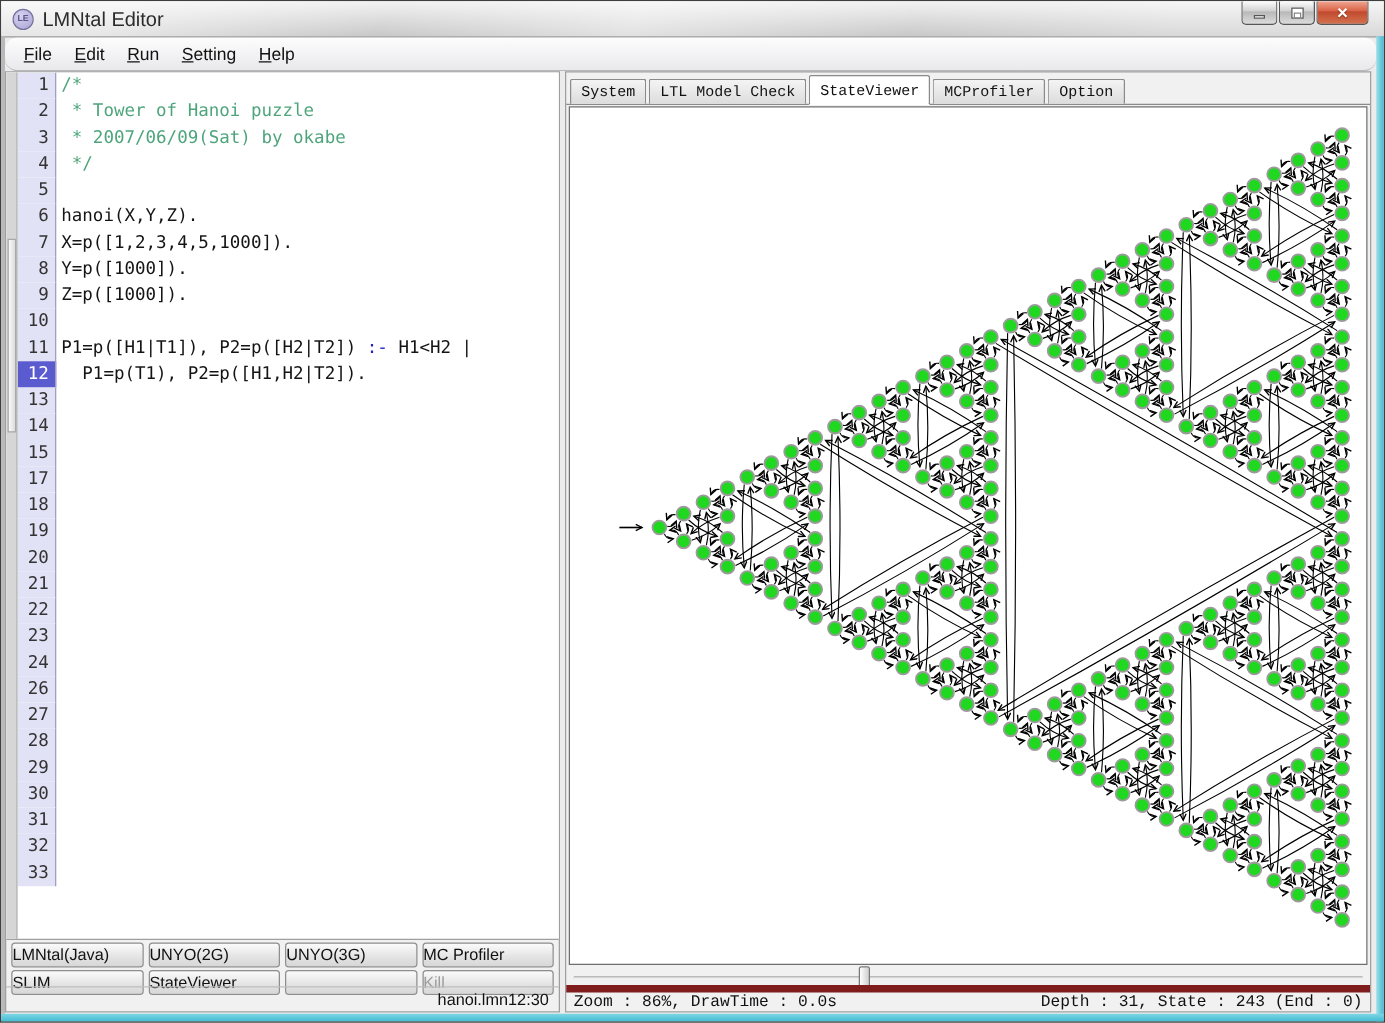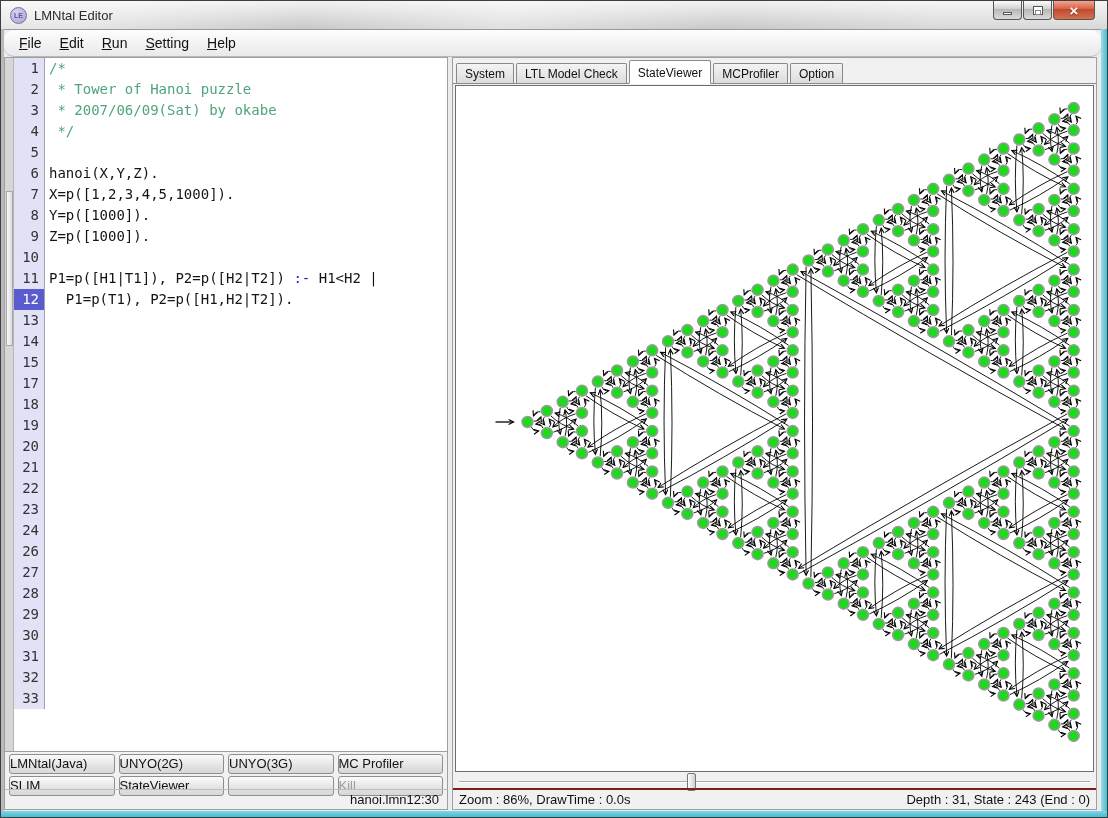--- a/index.html
+++ b/index.html
@@ -10,21 +10,21 @@
   .edge-right  { position:absolute; right:1px; top:29px; bottom:1px; width:6px; background:linear-gradient(90deg,#9fdde8,#45bcd2); z-index:49; }
   .edge-left   { position:absolute; left:1px; top:29px; bottom:7px; width:3px; background:#b9b9b9; z-index:49; }
 
   
   .titlebar { position:absolute; left:1px; top:1px; right:1px; height:29px;
     background:linear-gradient(115deg, rgba(255,255,255,.55) 8%, rgba(255,255,255,0) 28%, rgba(255,255,255,.45) 46%, rgba(255,255,255,0) 66%, rgba(255,255,255,.3) 85%), linear-gradient(#f2f2f2,#c8c8c8);
     border-bottom:1px solid #9a9a9a; }
   .app-icon { position:absolute; left:9px; top:6px; width:17px; height:17px; border-radius:50%;
     background:radial-gradient(circle at 35% 30%, #d6d2ef, #a9a2d6); border:1px solid #77719f;
     color:#5c5488; font-size:7px; font-weight:bold; text-align:center; line-height:15px; }
-  .title-text { position:absolute; left:33px; top:7px; font-size:13px; color:#2b2b2b; }
+  .title-text { position:absolute; left:33px; top:7px; font-size:16px; color:#2b2b2b; }
   .win-btns { position:absolute; right:12px; top:0; display:flex; }
   .win-btn { width:29px; height:19px; border:1px solid #565656; border-top:none; border-radius:0 0 4px 4px;
     background:linear-gradient(#fdfdfd,#cfcfcf 45%,#b7b7b7 46%,#dcdcdc); margin-left:1px;
     display:flex; align-items:center; justify-content:center; position:relative; cursor:default; }
   .win-btn.close { width:42px; background:linear-gradient(#f0a592,#d75f43 45%,#c04a2e 46%,#d4714f); }
   .glyph-min { width:9px; height:3px; background:#fff; border:1px solid #555; margin-top:6px; }
   .glyph-max { width:10px; height:9px; border:1px solid #555; background:#fff; box-shadow:inset 0 0 0 2px #fff, inset 0 3px 0 #fff; }
   .glyph-max::after { content:""; display:block; margin:3px auto 0; width:4px; height:3px; border:1px solid #888; }
   .glyph-close { color:#fff; font-size:15px; font-weight:bold; text-shadow:0 1px 1px #7d2913; line-height:17px; }
 
@@ -51,33 +51,33 @@
   .run-btns { position:absolute; left:0; top:694px; right:0; height:46px; padding:1px 2px; }
   .btn-row { display:flex; height:22px; }
   .run-btn { flex:1; margin:1px 2px; background:linear-gradient(#fbfbfb,#e3e3e3 60%,#d7d7d7); border:1px solid #8e8e8e;
     border-radius:3px; font-size:13px; color:#111; text-align:left; line-height:18px; cursor:default; }
   .run-btn.disabled { color:#9d9d9d; }
   .run-btn.empty { color:transparent; }
   .left-status { position:absolute; left:0; bottom:0; right:0; height:20px; border-top:1px solid #bdbdbd;
     font-size:13px; color:#111; display:flex; justify-content:flex-end; align-items:center; padding:0 8px; }
 
   
-  .right-panel { position:absolute; left:452px; top:57px; width:645px; bottom:8px; background:#f1f1f1; border:1px solid #9f9f9f; }
+  .right-panel { position:absolute; left:452px; top:57px; width:645px; bottom:8px; background:#f1f1f1; border:1px solid #9f9f9f;font-family:Liberation Mono, monospace; }
   .tabbar { position:absolute; left:0; top:0; right:0; height:26px; display:flex; align-items:flex-end; padding-left:3px; border-bottom:1px solid #8a8a8a; }
   .tab { font-size:12px; color:#111; padding:3px 8px 3px; border:1px solid #8a8a8a; border-bottom:none;
     background:linear-gradient(#f4f4f4,#dcdcdc); margin-right:2px; border-radius:2px 2px 0 0; height:20px; cursor:default; }
   .tab.active { background:#fff; height:24px; padding-top:5px; margin-bottom:-1px; border-bottom:1px solid #fff; position:relative; z-index:2; }
 
   .graph-canvas { position:absolute; left:2px; top:27px; width:639px; height:687px; background:#fff; border:1px solid #6e6e6e; }
   .graph-canvas svg { display:block; }
 
   .slider-row { position:absolute; left:0; top:714px; right:0; height:20px; }
   .slider-track { position:absolute; left:6px; right:6px; top:9px; height:2px; background:#a8a8a8; border-bottom:1px solid #fff; }
   .slider-thumb { position:absolute; top:1px; left:37%; width:9px; height:18px; background:linear-gradient(90deg,#fefefe,#cfcfcf); border:1px solid #787878; border-radius:2px; }
-  .viewer-status { position:absolute; left:0; bottom:0; right:0; height:21px; border-top:2px solid #7f1d1d;
+  .viewer-status { position:absolute; left:0; bottom:0; right:0; height:21px; border-top:6px solid #7f1d1d;
     font-size:13px; color:#111; display:flex; justify-content:space-between; align-items:center; padding:0 6px; }
 </style>
 </head>
 <body>
 
 <div class="window">
   <div class="titlebar">
     <div class="app-icon">LE</div>
     <div class="title-text">LMNtal Editor</div>
     <div class="win-btns">

